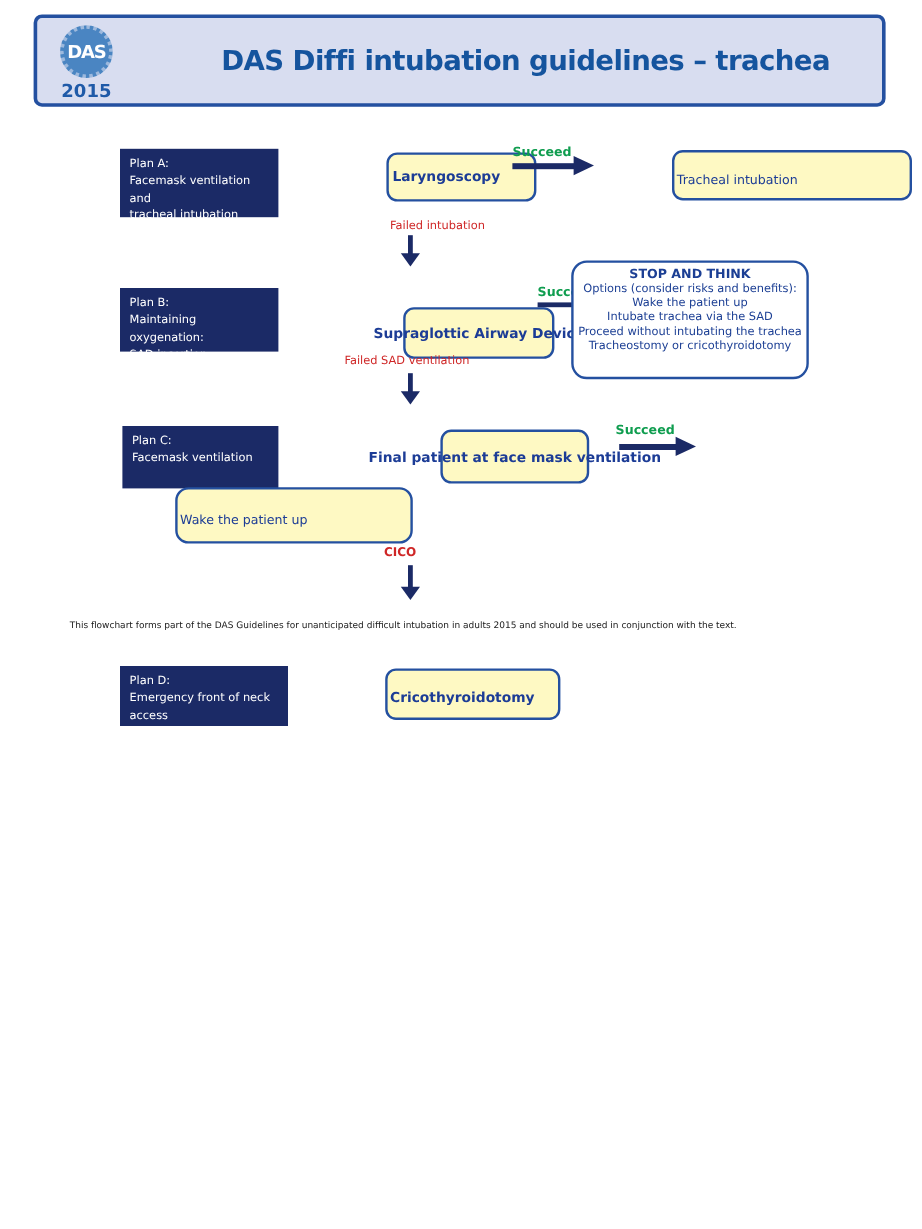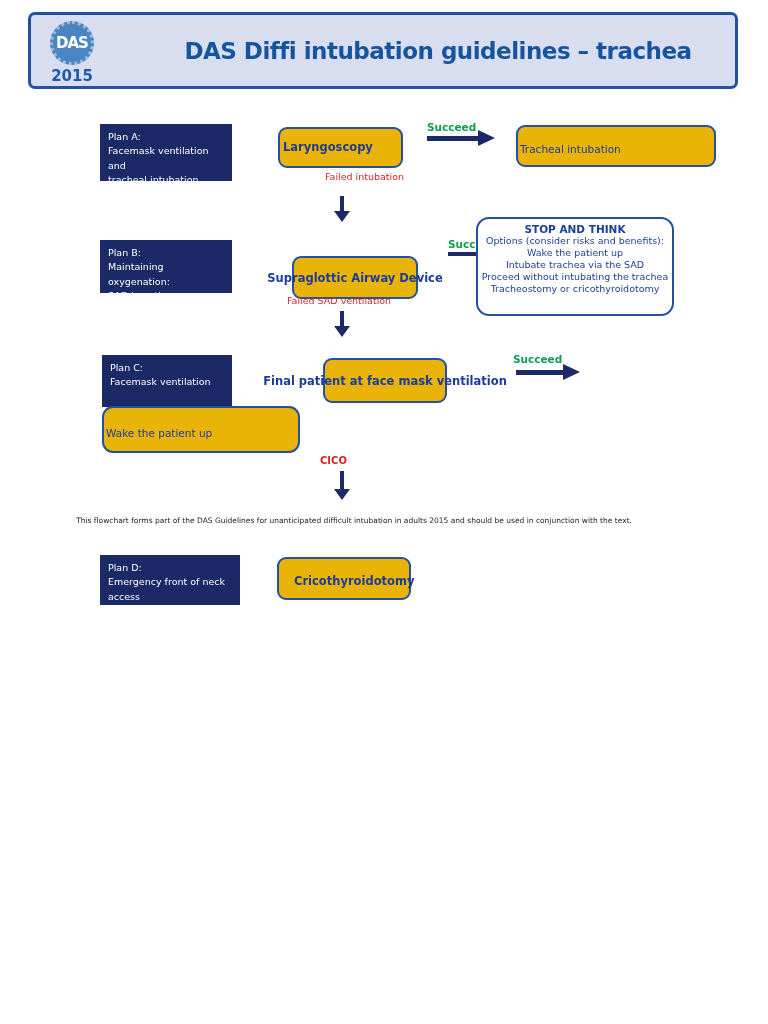--- a/index.html
+++ b/index.html
@@ -28,22 +28,23 @@
     white-space:nowrap;
   }
   
   .plan-label {
     position:absolute; background:#1b2a66; color:#ffffff;
     font-size:9.5px; line-height:1.5; padding:6px 8px;
     white-space:pre-line;
   }
   
   .wbox {
-    position:absolute; background:#eab308; border:2px solid #2450a0;
+    position:absolute; background:#fef9c3; border:2px solid #2450a0;
     border-radius:9px;
+    margin-left:44px;
   }
   .wbox-text-left {
     color:#1c3c96; font-size:10.5px; white-space:nowrap;
   }
   .wbox-center {
     display:flex; align-items:center; justify-content:center; overflow:visible;
   }
   .action-bold { color:#1c3c96; font-weight:bold; font-size:11.5px; white-space:nowrap; }
   
   .succeed { position:absolute; color:#0f9d4f; font-weight:bold; font-size:10.5px; white-space:nowrap; }
@@ -65,21 +66,21 @@
   .stop-box {
     position:absolute; left:476px; top:217px; width:198px; height:99px;
     background:#ffffff; border:2.5px solid #2450a0; border-radius:13px;
     z-index:2; display:flex; flex-direction:column; align-items:center;
     padding-top:4px; overflow:visible;
   }
   .stop-title { color:#1c3f94; font-weight:bold; font-size:10.5px; white-space:nowrap; }
   .stop-line { color:#1c3f94; font-size:9.5px; line-height:1.25; white-space:nowrap; }
   
   .footnote {
-    position:absolute; left:0; top:516px; width:632px; text-align:right;
+    position:absolute; left:0; top:516px; width:632px; text-align:center;
     color:#1a1a1a; font-size:7.5px; white-space:nowrap;padding-left:40px;
   }
 </style>
 </head>
 <body>
 
 <div class="page">
 
   <div class="header">
     <div class="logo">
@@ -100,21 +101,21 @@
   </div>
 
   <div class="succeed" style="left:427px; top:121px;">Succeed</div>
   <div class="shaft-h" style="left:427px; top:136px; width:52px; height:5px;"></div>
   <div class="head-right" style="left:478px; top:130px;"></div>
 
   <div class="wbox" style="left:516px; top:125px; width:200px; height:42px; padding:11px 0 0 2px;">
     <span class="wbox-text-left">Tracheal intubation</span>
   </div>
 
-  <div class="failtext" style="left:297px; top:171px;padding-left:28px;">Failed intubation</div>
+  <div class="failtext" style="left:297px; top:183px;padding-left:28px;">Failed intubation</div>
 
   <div class="shaft-v" style="left:340px; top:196px; height:16px;"></div>
   <div class="head-down" style="left:334px; top:211px;"></div>
 
   <div class="plan-label" style="left:100px; top:240px; width:132px; height:53px;">Plan B:
 Maintaining oxygenation:
 SAD insertion</div>
 
   <div class="wbox wbox-center" style="left:292px; top:256px; width:126px; height:43px;">
     <span class="action-bold">Supraglottic Airway Device</span>
@@ -156,17 +157,17 @@
 
   <div class="shaft-v" style="left:340px; top:471px; height:19px;"></div>
   <div class="head-down" style="left:334px; top:489px;"></div>
 
   <div class="footnote">This flowchart forms part of the DAS Guidelines for unanticipated difficult intubation in adults 2015 and should be used in conjunction with the text.</div>
 
   <div class="plan-label" style="left:100px; top:555px; width:140px; height:50px;">Plan D:
 Emergency front of neck
 access</div>
 
-  <div class="wbox" style="left:277px; top:557px; width:134px; height:43px; padding:11px 0 0 15px;">
+  <div class="wbox" style="left:277px; top:557px; width:146px; height:43px; padding:11px 0 0 2px;">
     <span class="action-bold">Cricothyroidotomy</span>
   </div>
 
 </div>
 
 </body></html>

